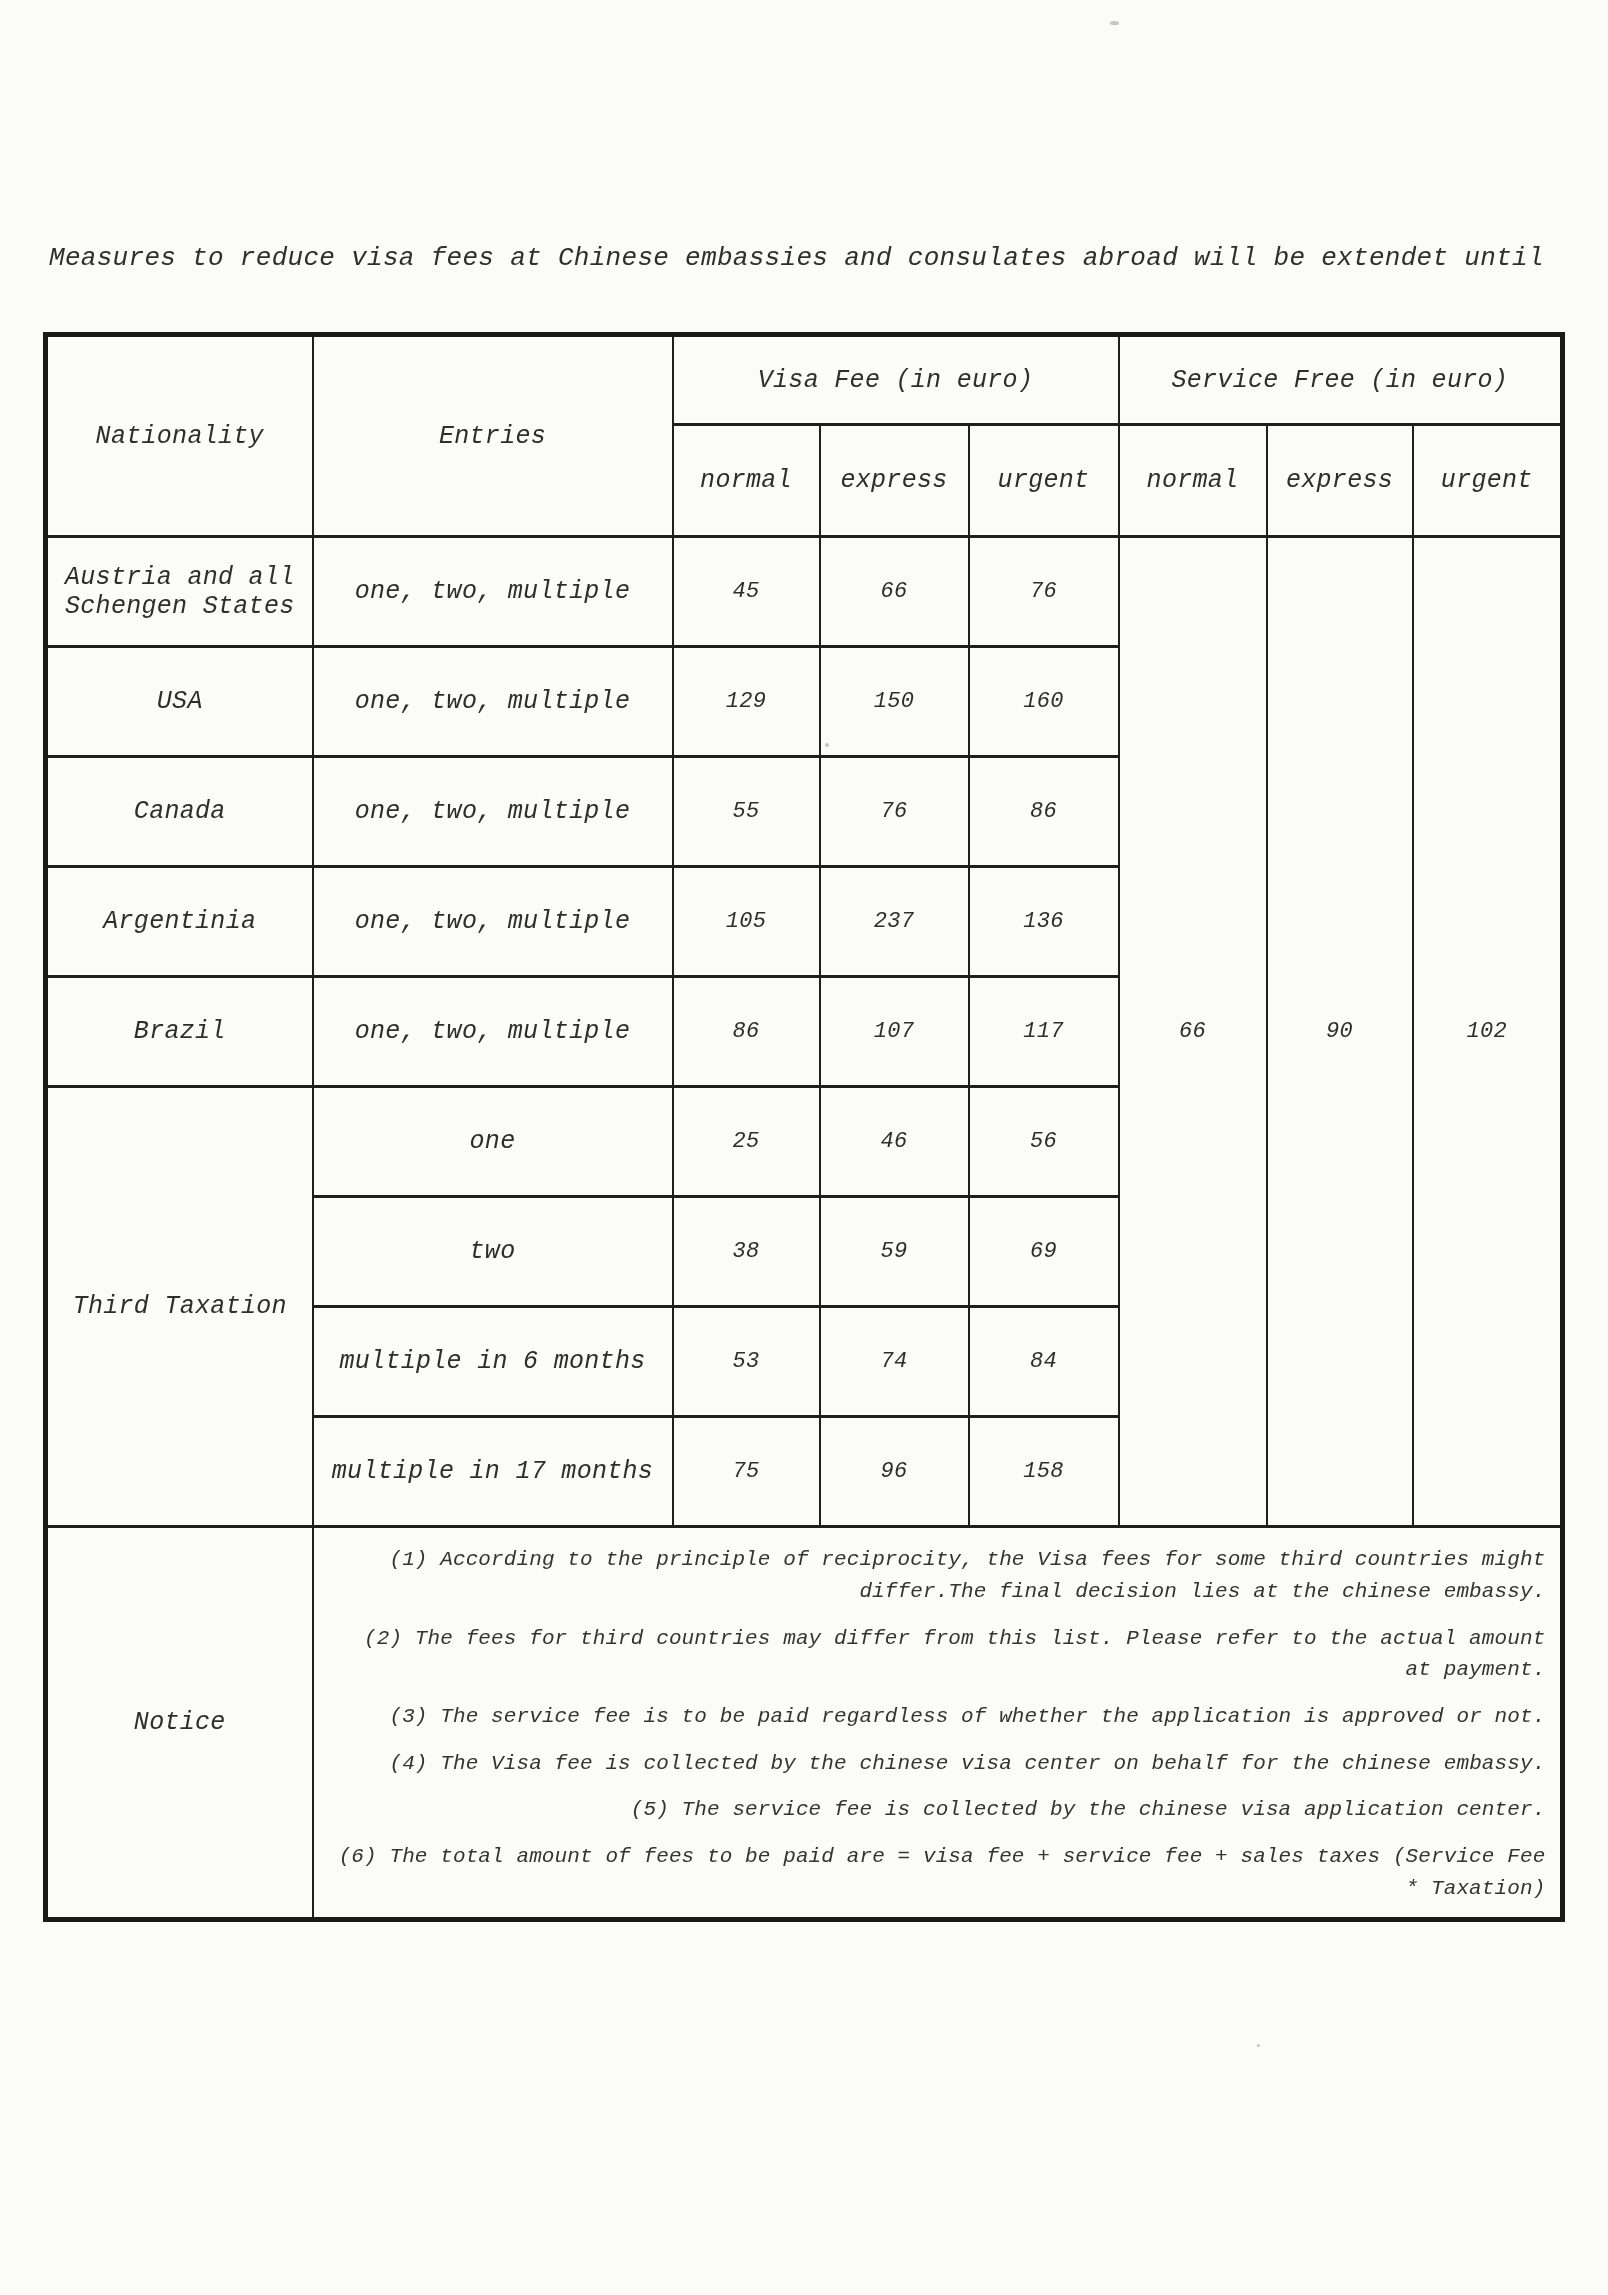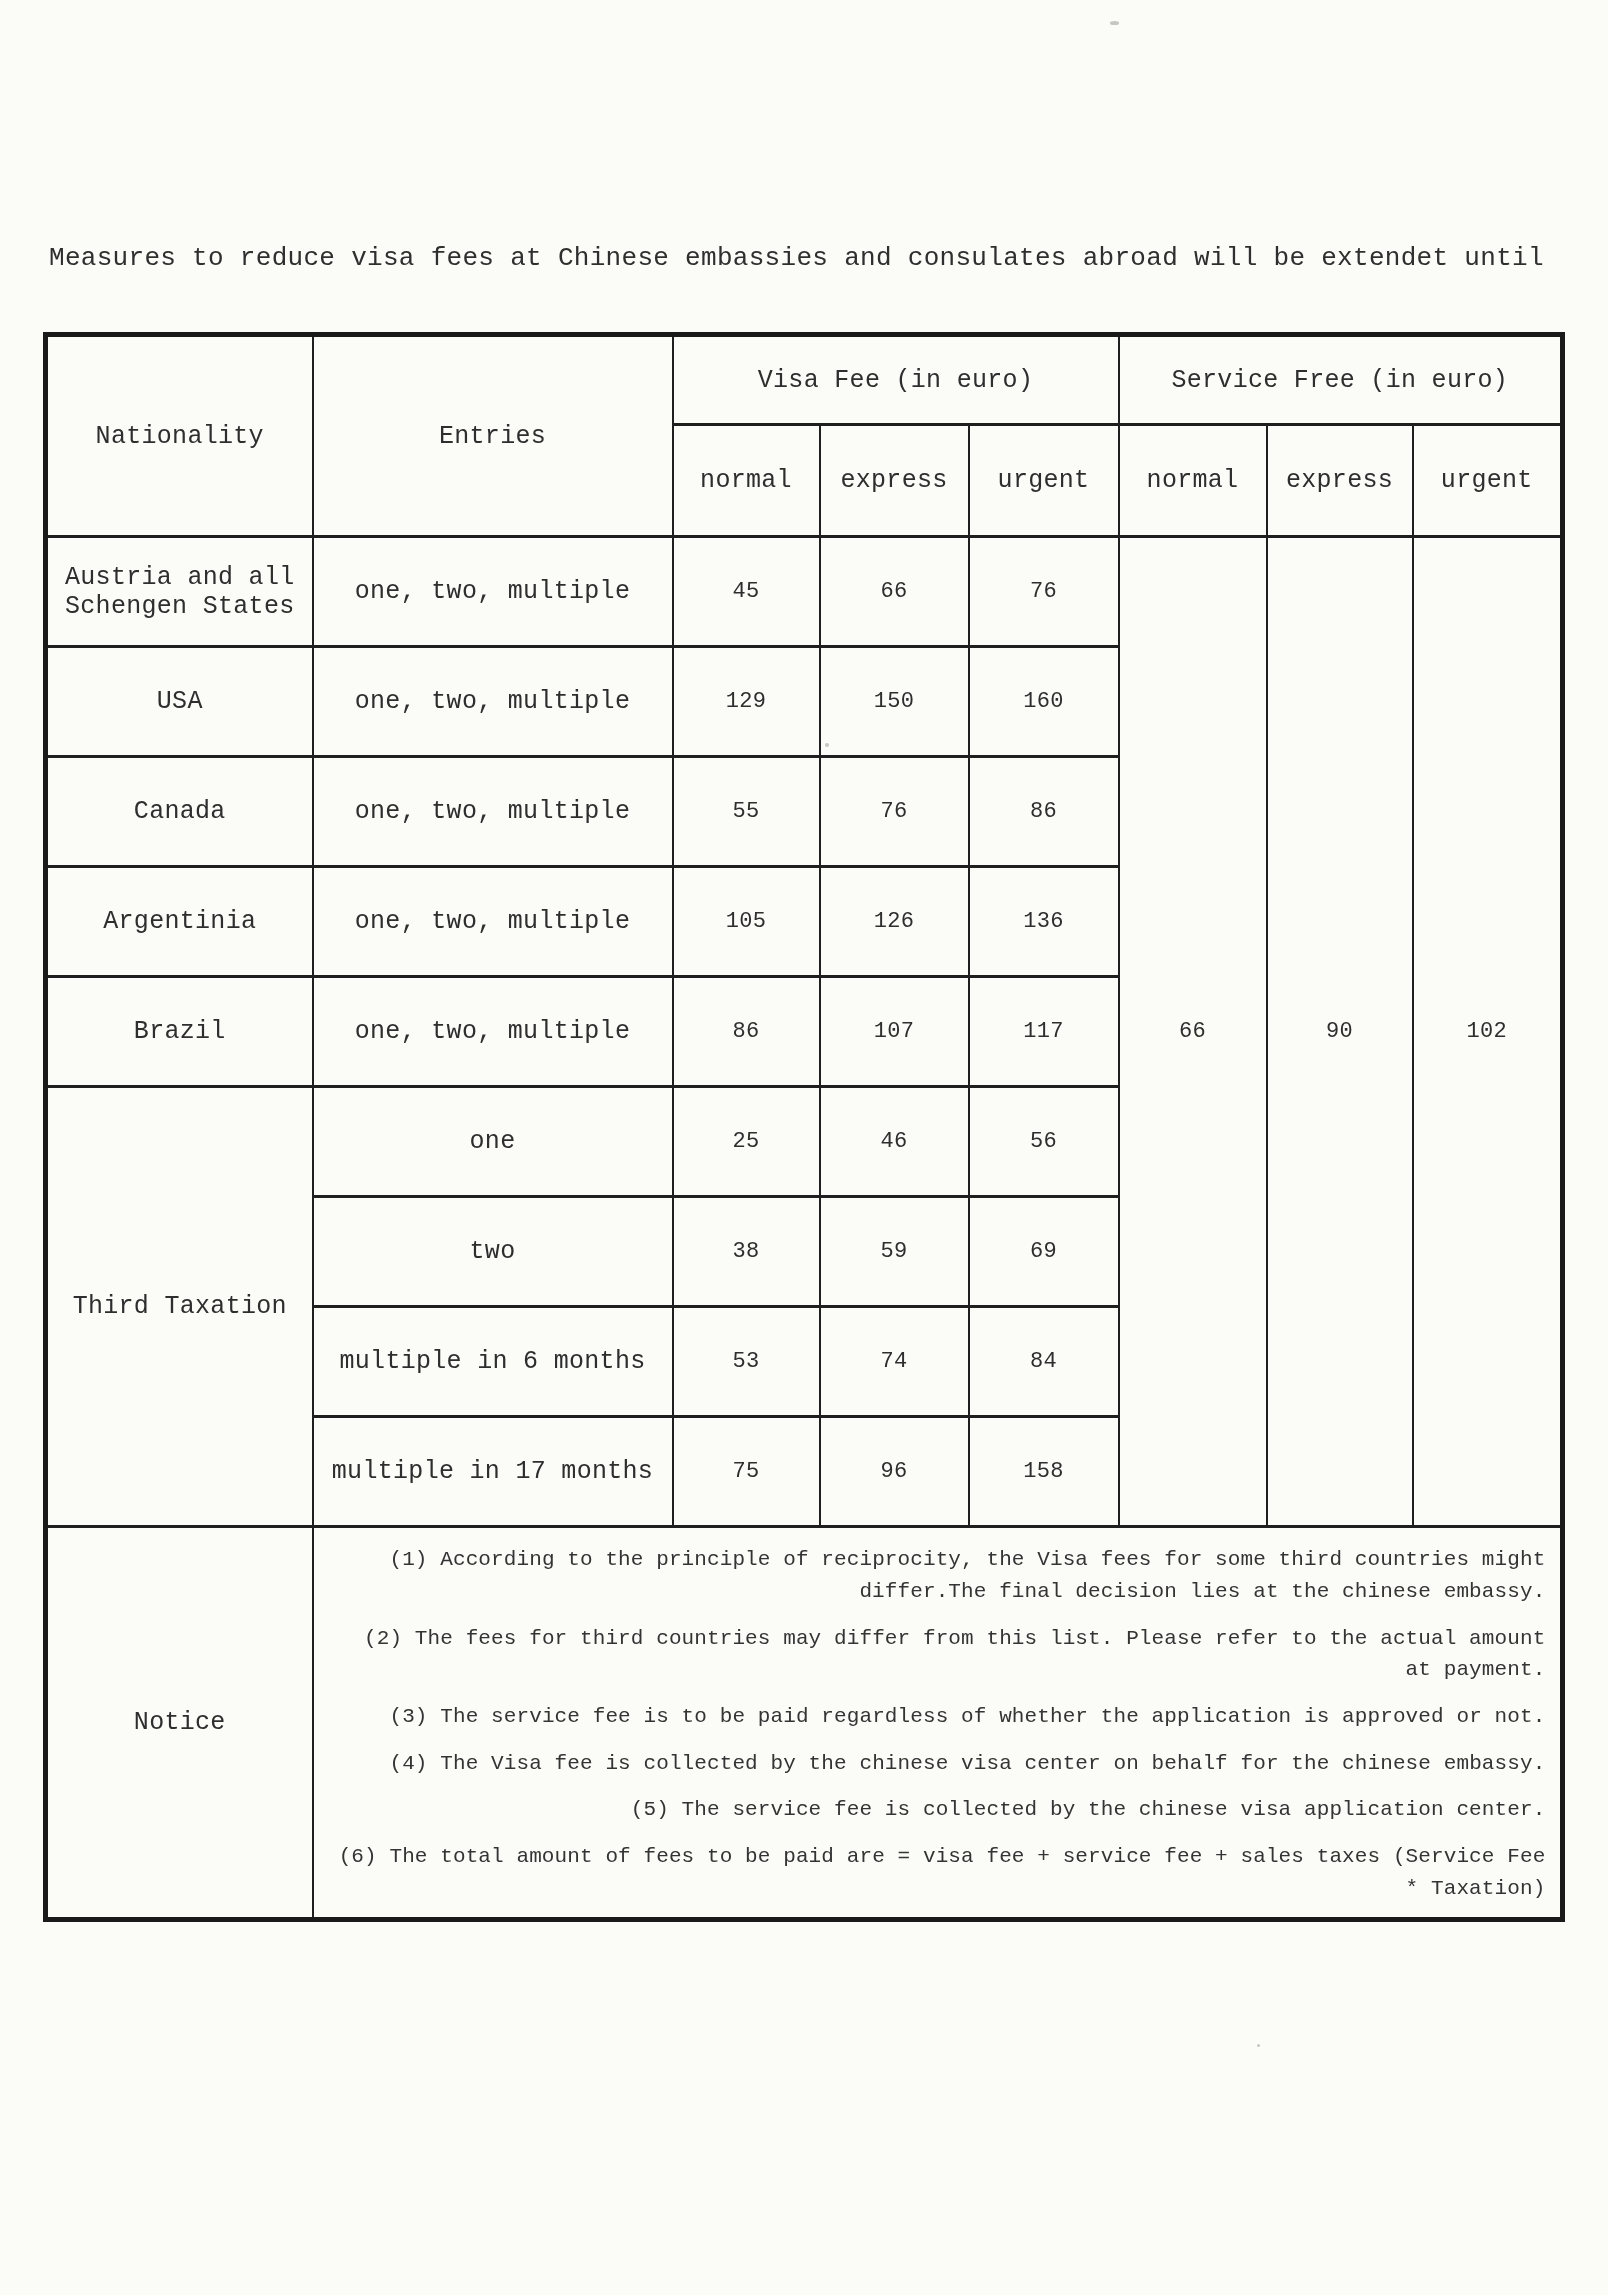--- a/index.html
+++ b/index.html
@@ -8,20 +8,21 @@
     background: #e8e8e6;
   }
   .page {
     position: relative;
     width: 1609px;
     height: 2295px;
     background: #fbfbf8;
     font-family: "Liberation Mono", "DejaVu Sans Mono", monospace;
     color: #333;
     overflow: hidden;
+    font-style: italic;
   }
   
   .speck { position: absolute; background: #9a9a96; border-radius: 50%; opacity: .55; }
 
   .intro {
     position: absolute;
     left: 49px;
     top: 211px;
     width: 1543px;
     font-size: 26px;
@@ -138,21 +139,21 @@
       <td class="entries-cell">one, two, multiple</td>
       <td class="num-cell">55</td>
       <td class="num-cell">76</td>
       <td class="num-cell">86</td>
     </tr>
 
     <tr class="data-row">
       <td>Argentinia</td>
       <td class="entries-cell">one, two, multiple</td>
       <td class="num-cell">105</td>
-      <td class="num-cell">126</td>
+      <td class="num-cell">237</td>
       <td class="num-cell">136</td>
     </tr>
 
     <tr class="data-row">
       <td>Brazil</td>
       <td class="entries-cell">one, two, multiple</td>
       <td class="num-cell">86</td>
       <td class="num-cell">107</td>
       <td class="num-cell">117</td>
     </tr>

